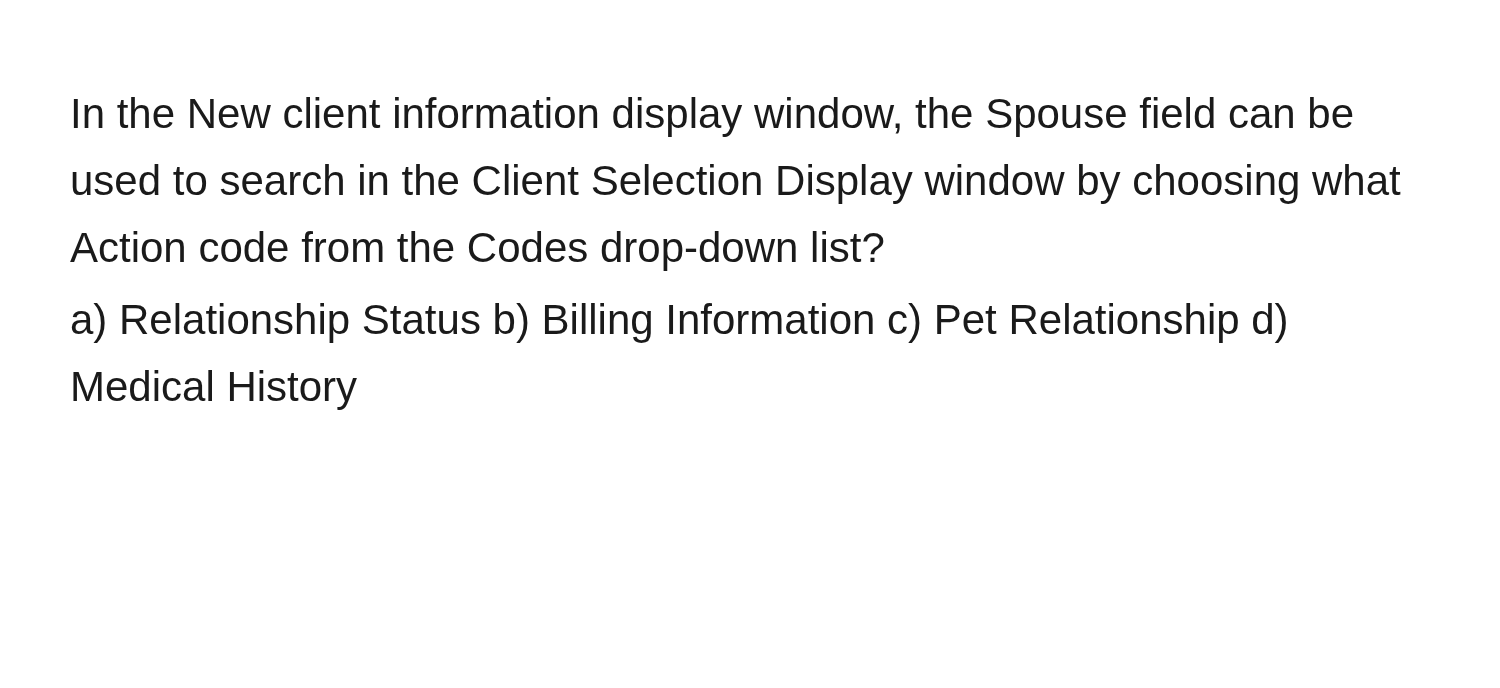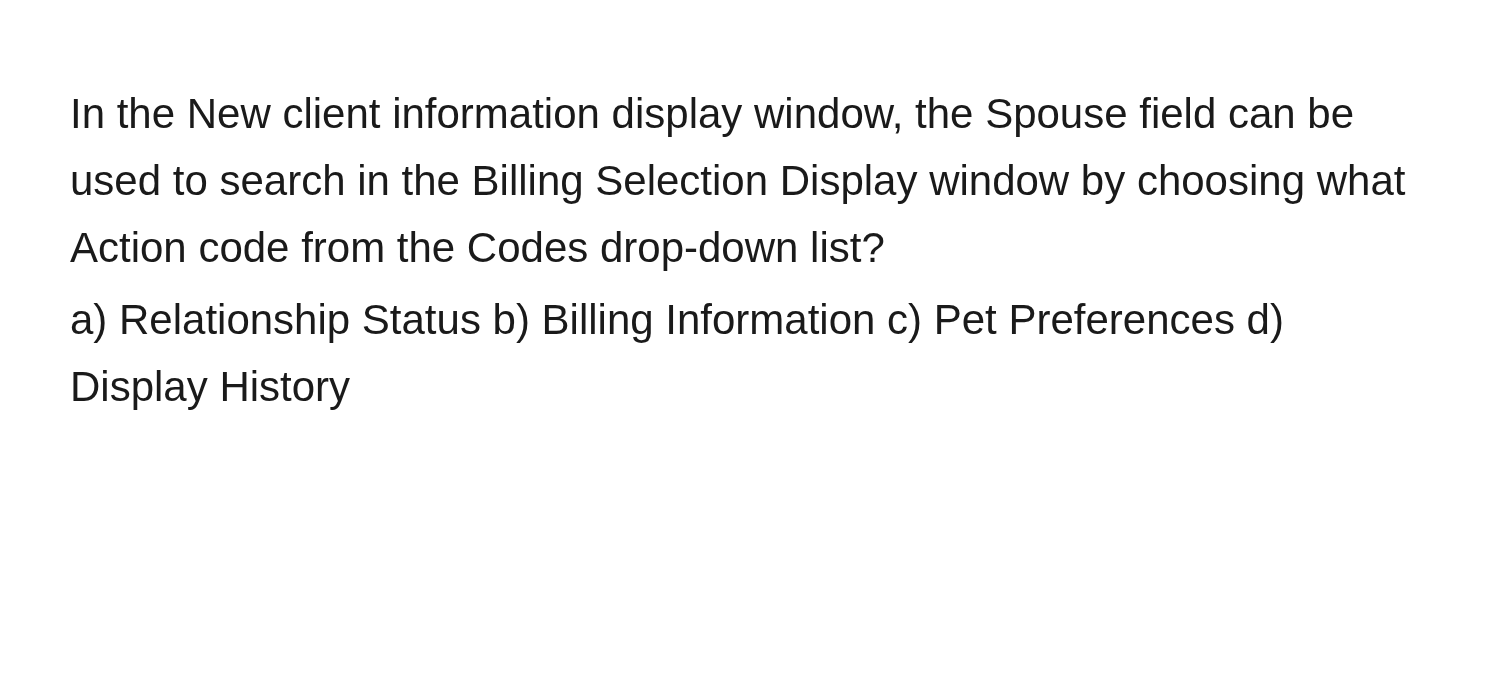--- a/index.html
+++ b/index.html
@@ -24,15 +24,15 @@
       margin-bottom: 4px;
     }
     .options-text {
       margin-top: 4px;
     }
   </style>
 </head>
 <body>
 
 <div class="question-container">
-  <div class="question-text">In the New client information display window, the Spouse field can be used to search in the Billing Selection Display window by choosing what Action code from the Codes drop-down list?</div>
-  <div class="options-text">a) Relationship Status b) Billing Information c) Pet Preferences d) Display History</div>
+  <div class="question-text">In the New client information display window, the Spouse field can be used to search in the Client Selection Display window by choosing what Action code from the Codes drop-down list?</div>
+  <div class="options-text">a) Relationship Status b) Billing Information c) Pet Relationship d) Medical History</div>
 </div>
 
 </body></html>

